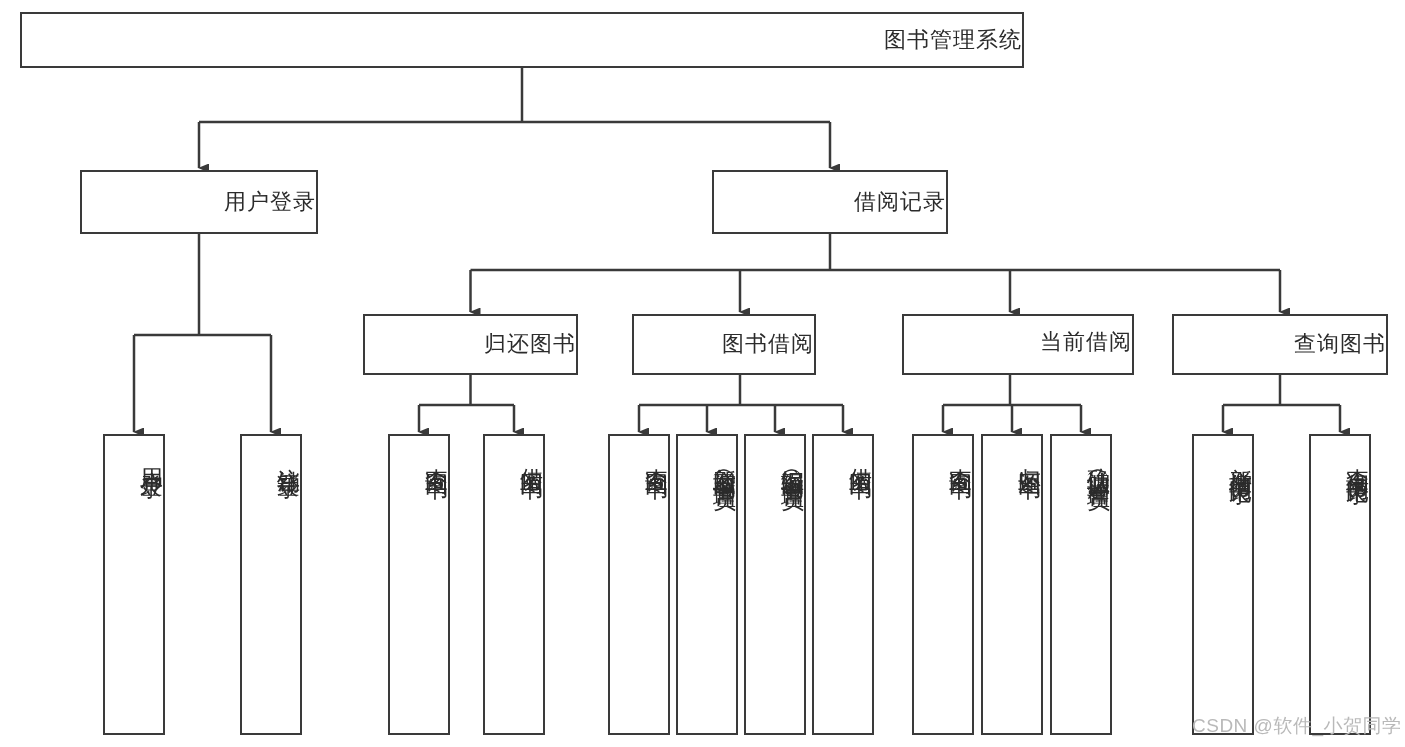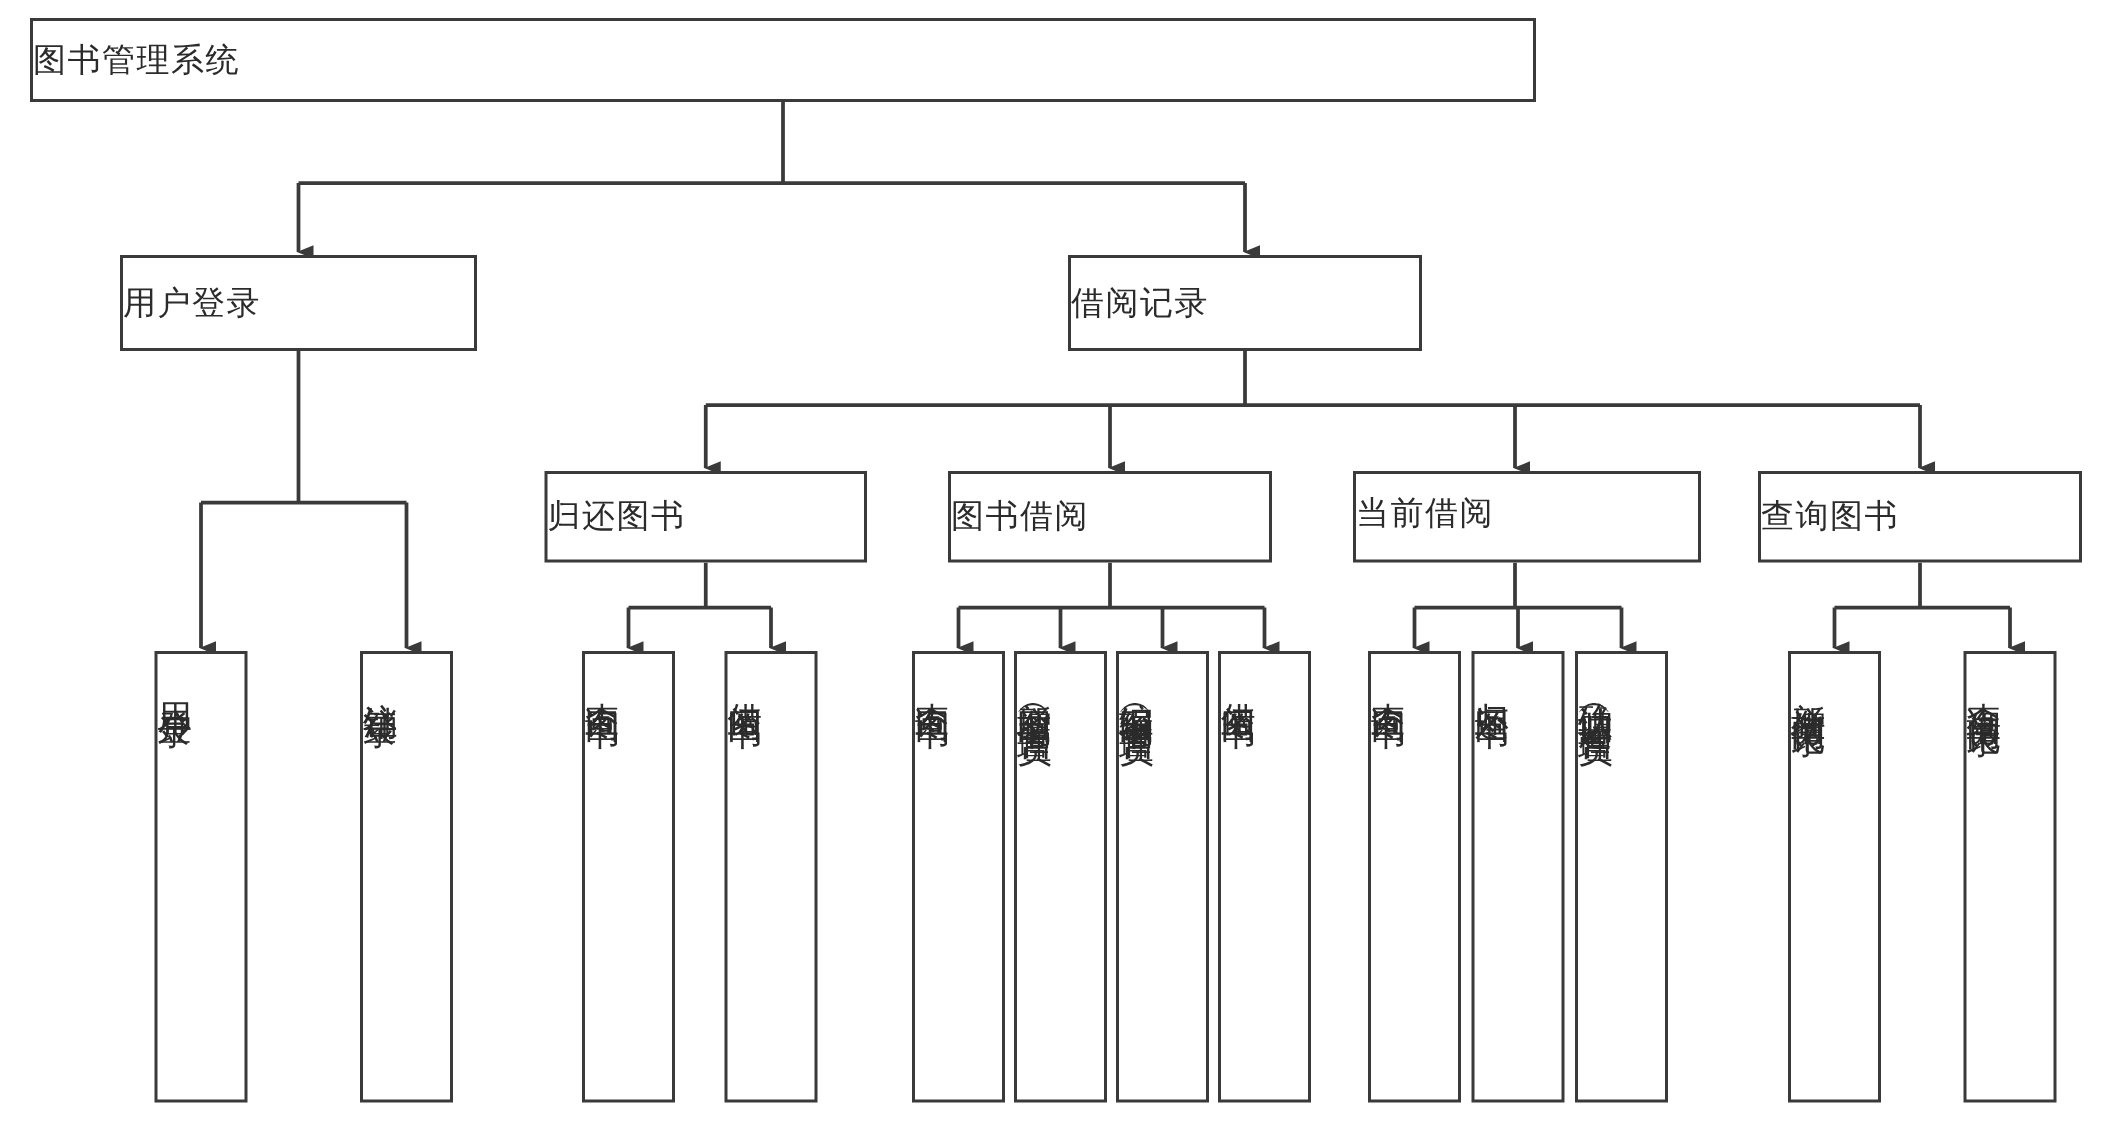--- a/index.html
+++ b/index.html
@@ -26,21 +26,21 @@
     height: 747px;
     pointer-events: none;
   }
   .node {
     position: absolute;
     box-sizing: border-box;
     background: #ffffff;
     border: 2px solid #3a3a3a;
     display: flex;
     align-items: center;
-    justify-content: flex-start;
+    justify-content: flex-end;
     overflow: hidden;
   }
   .node-label {
     color: #2b2b2b;
     line-height: 1.12;
     text-align: center;
     white-space: nowrap;
   }
   
   .node.horiz .node-label {
@@ -121,21 +121,21 @@
       </div>
       <div class="node horiz" style="left: 80px; top: 170px; width: 238px; height: 64px; border-color: rgb(58, 58, 58); background: rgb(255, 255, 255);">
         <span class="node-label" style="color: rgb(43, 43, 43);">用户登录</span>
       </div>
       <div class="node horiz" style="left: 712px; top: 170px; width: 236px; height: 64px; border-color: rgb(58, 58, 58); background: rgb(255, 255, 255);">
         <span class="node-label" style="color: rgb(43, 43, 43);">借阅记录</span>
       </div>
       <div class="node horiz" style="left: 363px; top: 314px; width: 215px; height: 61px; border-color: rgb(58, 58, 58); background: rgb(255, 255, 255);">
         <span class="node-label" style="color: rgb(43, 43, 43);">归还图书</span>
       </div>
-      <div class="node horiz" style="left: 632px; top: 314px; width: 216px; height: 61px; border-color: rgb(58, 58, 58); background: rgb(255, 255, 255);">
+      <div class="node horiz" style="left: 632px; top: 314px; width: 184px; height: 61px; border-color: rgb(58, 58, 58); background: rgb(255, 255, 255);">
         <span class="node-label" style="color: rgb(43, 43, 43);">图书借阅</span>
       </div>
       <div class="node horiz" style="left: 902px; top: 314px; width: 232px; height: 61px; border-color: rgb(58, 58, 58); background: rgb(255, 255, 255); font-family: Liberation Mono, monospace;">
         <span class="node-label" style="color: rgb(43, 43, 43);">当前借阅</span>
       </div>
       <div class="node horiz" style="left: 1172px; top: 314px; width: 216px; height: 61px; border-color: rgb(58, 58, 58); background: rgb(255, 255, 255);">
         <span class="node-label" style="color: rgb(43, 43, 43);">查询图书</span>
       </div>
       <div class="node vert" style="left: 103px; top: 434px; width: 62px; height: 301px; border-color: rgb(58, 58, 58); background: rgb(255, 255, 255);">
         <span class="node-label" style="color: rgb(43, 43, 43);">用户登录</span>
@@ -171,13 +171,14 @@
         <span class="node-label" style="color: rgb(43, 43, 43);">确认归还（管理员）</span>
       </div>
       <div class="node vert" style="left: 1192px; top: 434px; width: 62px; height: 301px; border-color: rgb(58, 58, 58); background: rgb(255, 255, 255);">
         <span class="node-label" style="color: rgb(43, 43, 43);">新增借阅记录</span>
       </div>
       <div class="node vert" style="left: 1309px; top: 434px; width: 62px; height: 301px; border-color: rgb(58, 58, 58); background: rgb(255, 255, 255);">
         <span class="node-label" style="color: rgb(43, 43, 43);">查询借阅记录</span>
       </div>
     </div>
 
+  <div class="watermark" style="left:1192px; top:713px;">CSDN @软件_小贺同学</div>
 </div>
 
 </body></html>

